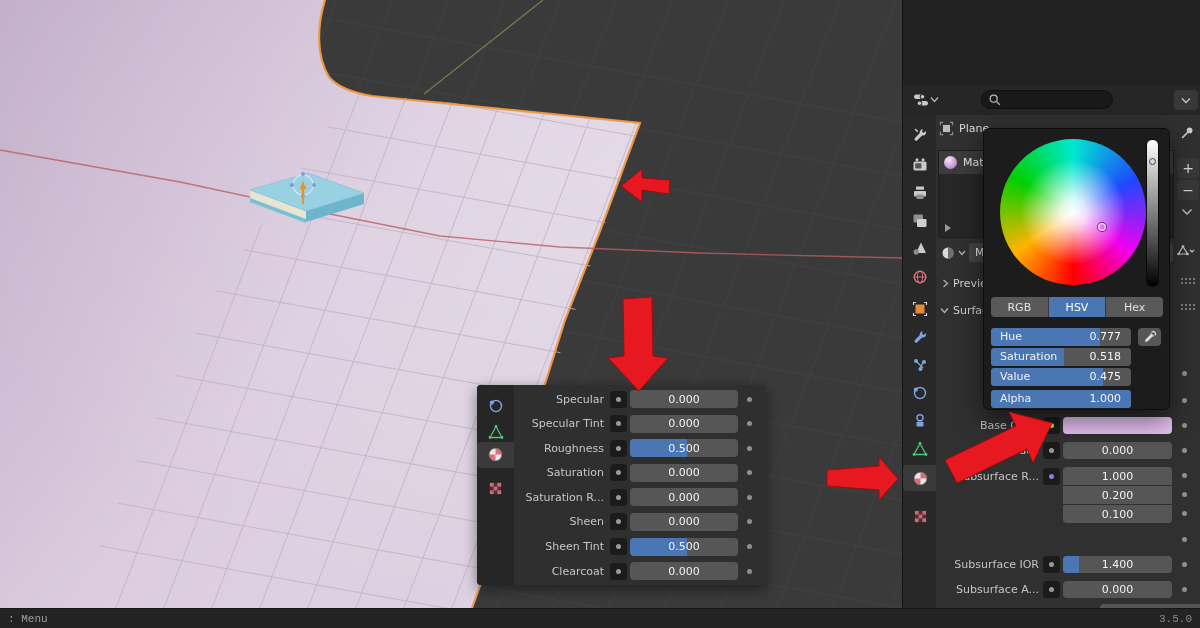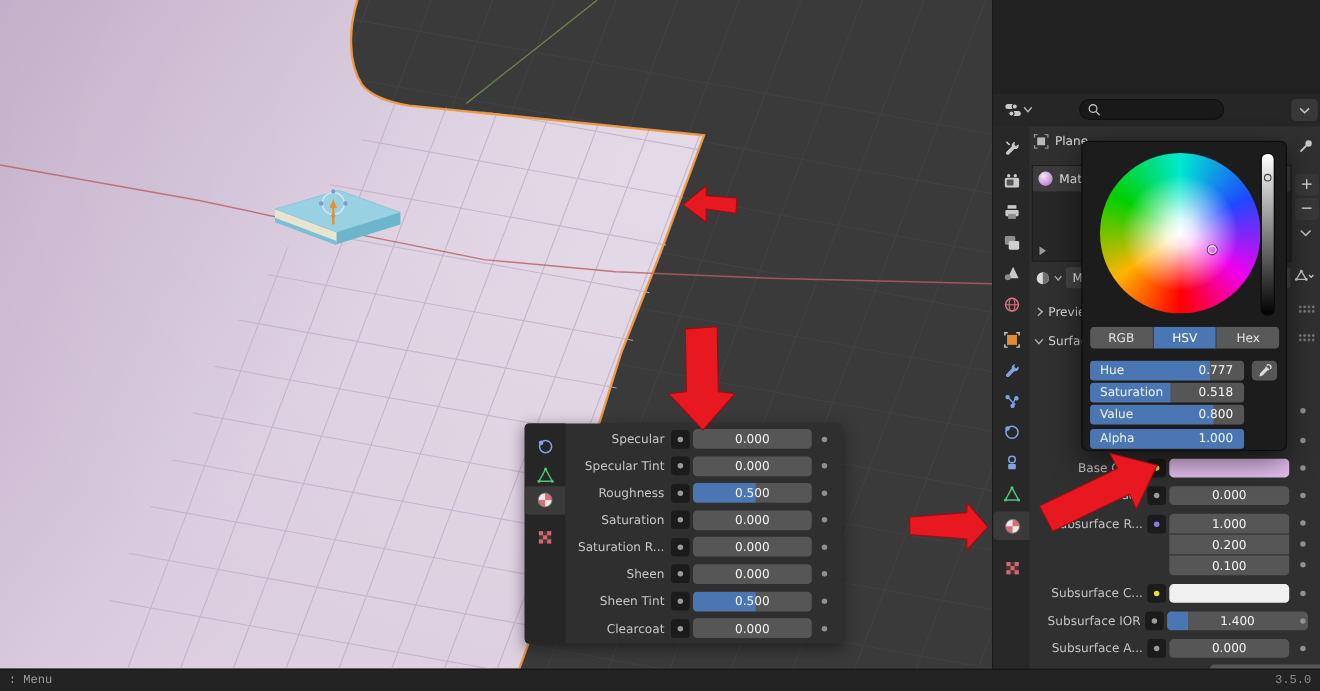--- a/index.html
+++ b/index.html
@@ -436,35 +436,28 @@
           </div>
         <div class="slider" style="width:109px;height:18px">
             <span class="val">0.100</span>
           </div>
       </div>
     </div>
     <span class="deco" style="left:279px;top:473px"></span>
     <span class="deco" style="left:279px;top:492px"></span>
     <span class="deco" style="left:279px;top:511px"></span>
 
-    <div class="prow" style="left:36px;top:531px;width:250px">
-      <span class="plabel">Subsurface C...</span>
-      <span class="keybox">
-          <span class="keydot yellow"></span>
-        </span>
-      <span class="swatch" style="width:109px;margin-left:3px;background:#f0eff2"></span>
-    </div>
     <span class="deco" style="left:279px;top:537px"></span>
 
     <div class="prow" style="left:36px;top:556px;width:250px">
       <span class="plabel">Subsurface IOR</span>
       <span class="keybox">
           <span class="keydot"></span>
         </span>
-      <div class="slider" style="width:128px;margin-left:3px">
+      <div class="slider" style="width:109px;margin-left:3px">
         <span class="fill" style="width:15%"></span>
           <span class="val">1.400</span>
       </div>
     </div>
     <span class="deco" style="left:279px;top:562px"></span>
 
     <div class="prow" style="left:36px;top:581px;width:250px">
       <span class="plabel">Subsurface A...</span>
       <span class="keybox">
           <span class="keydot"></span>
@@ -617,21 +610,21 @@
         <span class="num">0.777</span>
     </div>
     <div class="hsv-slider" style="top:219px">
       <span class="fill" style="width:51.8%"></span>
       <span class="lab">Saturation</span>
         <span class="num">0.518</span>
     </div>
     <div class="hsv-slider" style="top:239px">
       <span class="fill" style="width:80%"></span>
       <span class="lab">Value</span>
-        <span class="num">0.800</span>
+        <span class="num">0.475</span>
     </div>
     <div class="hsv-slider" style="top:261px">
       <span class="fill" style="width:100%"></span>
       <span class="lab">Alpha</span>
         <span class="num">1.000</span>
     </div>
     <span class="dropper">
       <svg width="15" height="15" viewBox="0 0 16 16">
           <path d="M3 13l1-3.2 5.6-5.6 2.2 2.2-5.6 5.6z" fill="#dcdcdc"></path>
           <path d="M9.2 3.6l3.2 3.2M10.3 2.4a1.7 1.7 0 0 1 3.3 3.3" stroke="#dcdcdc" stroke-width="1.3" fill="none"></path>

